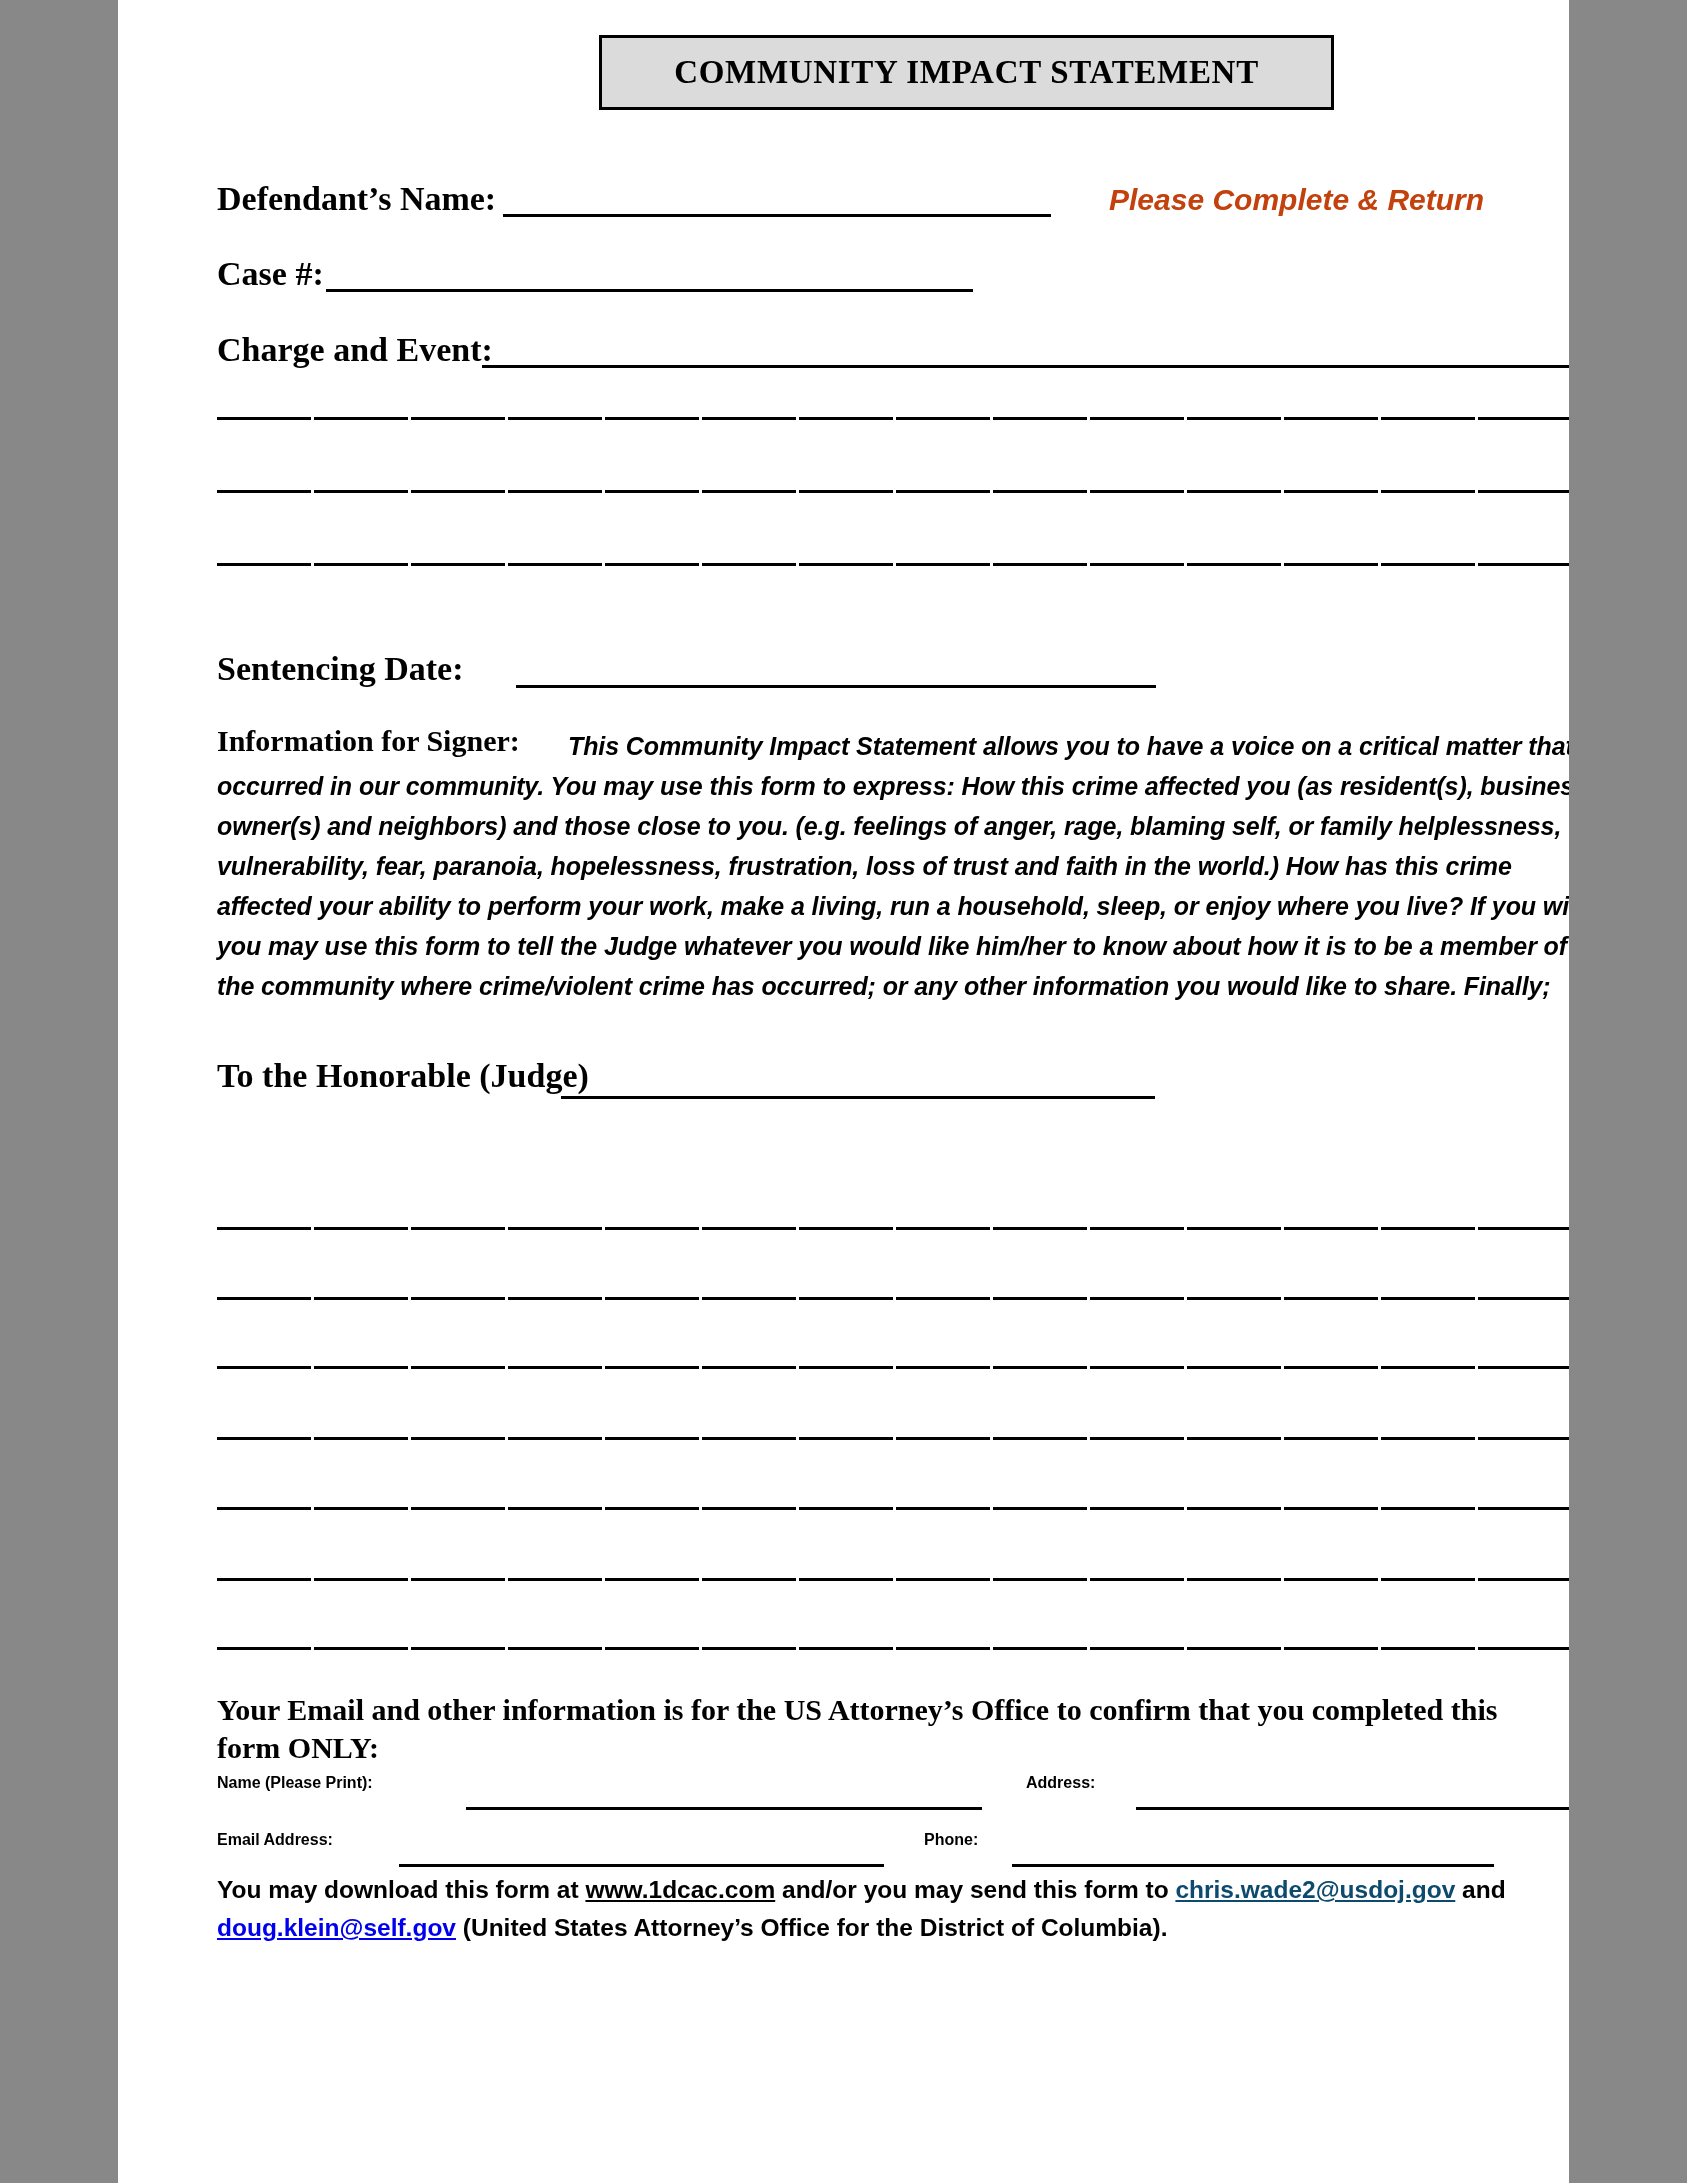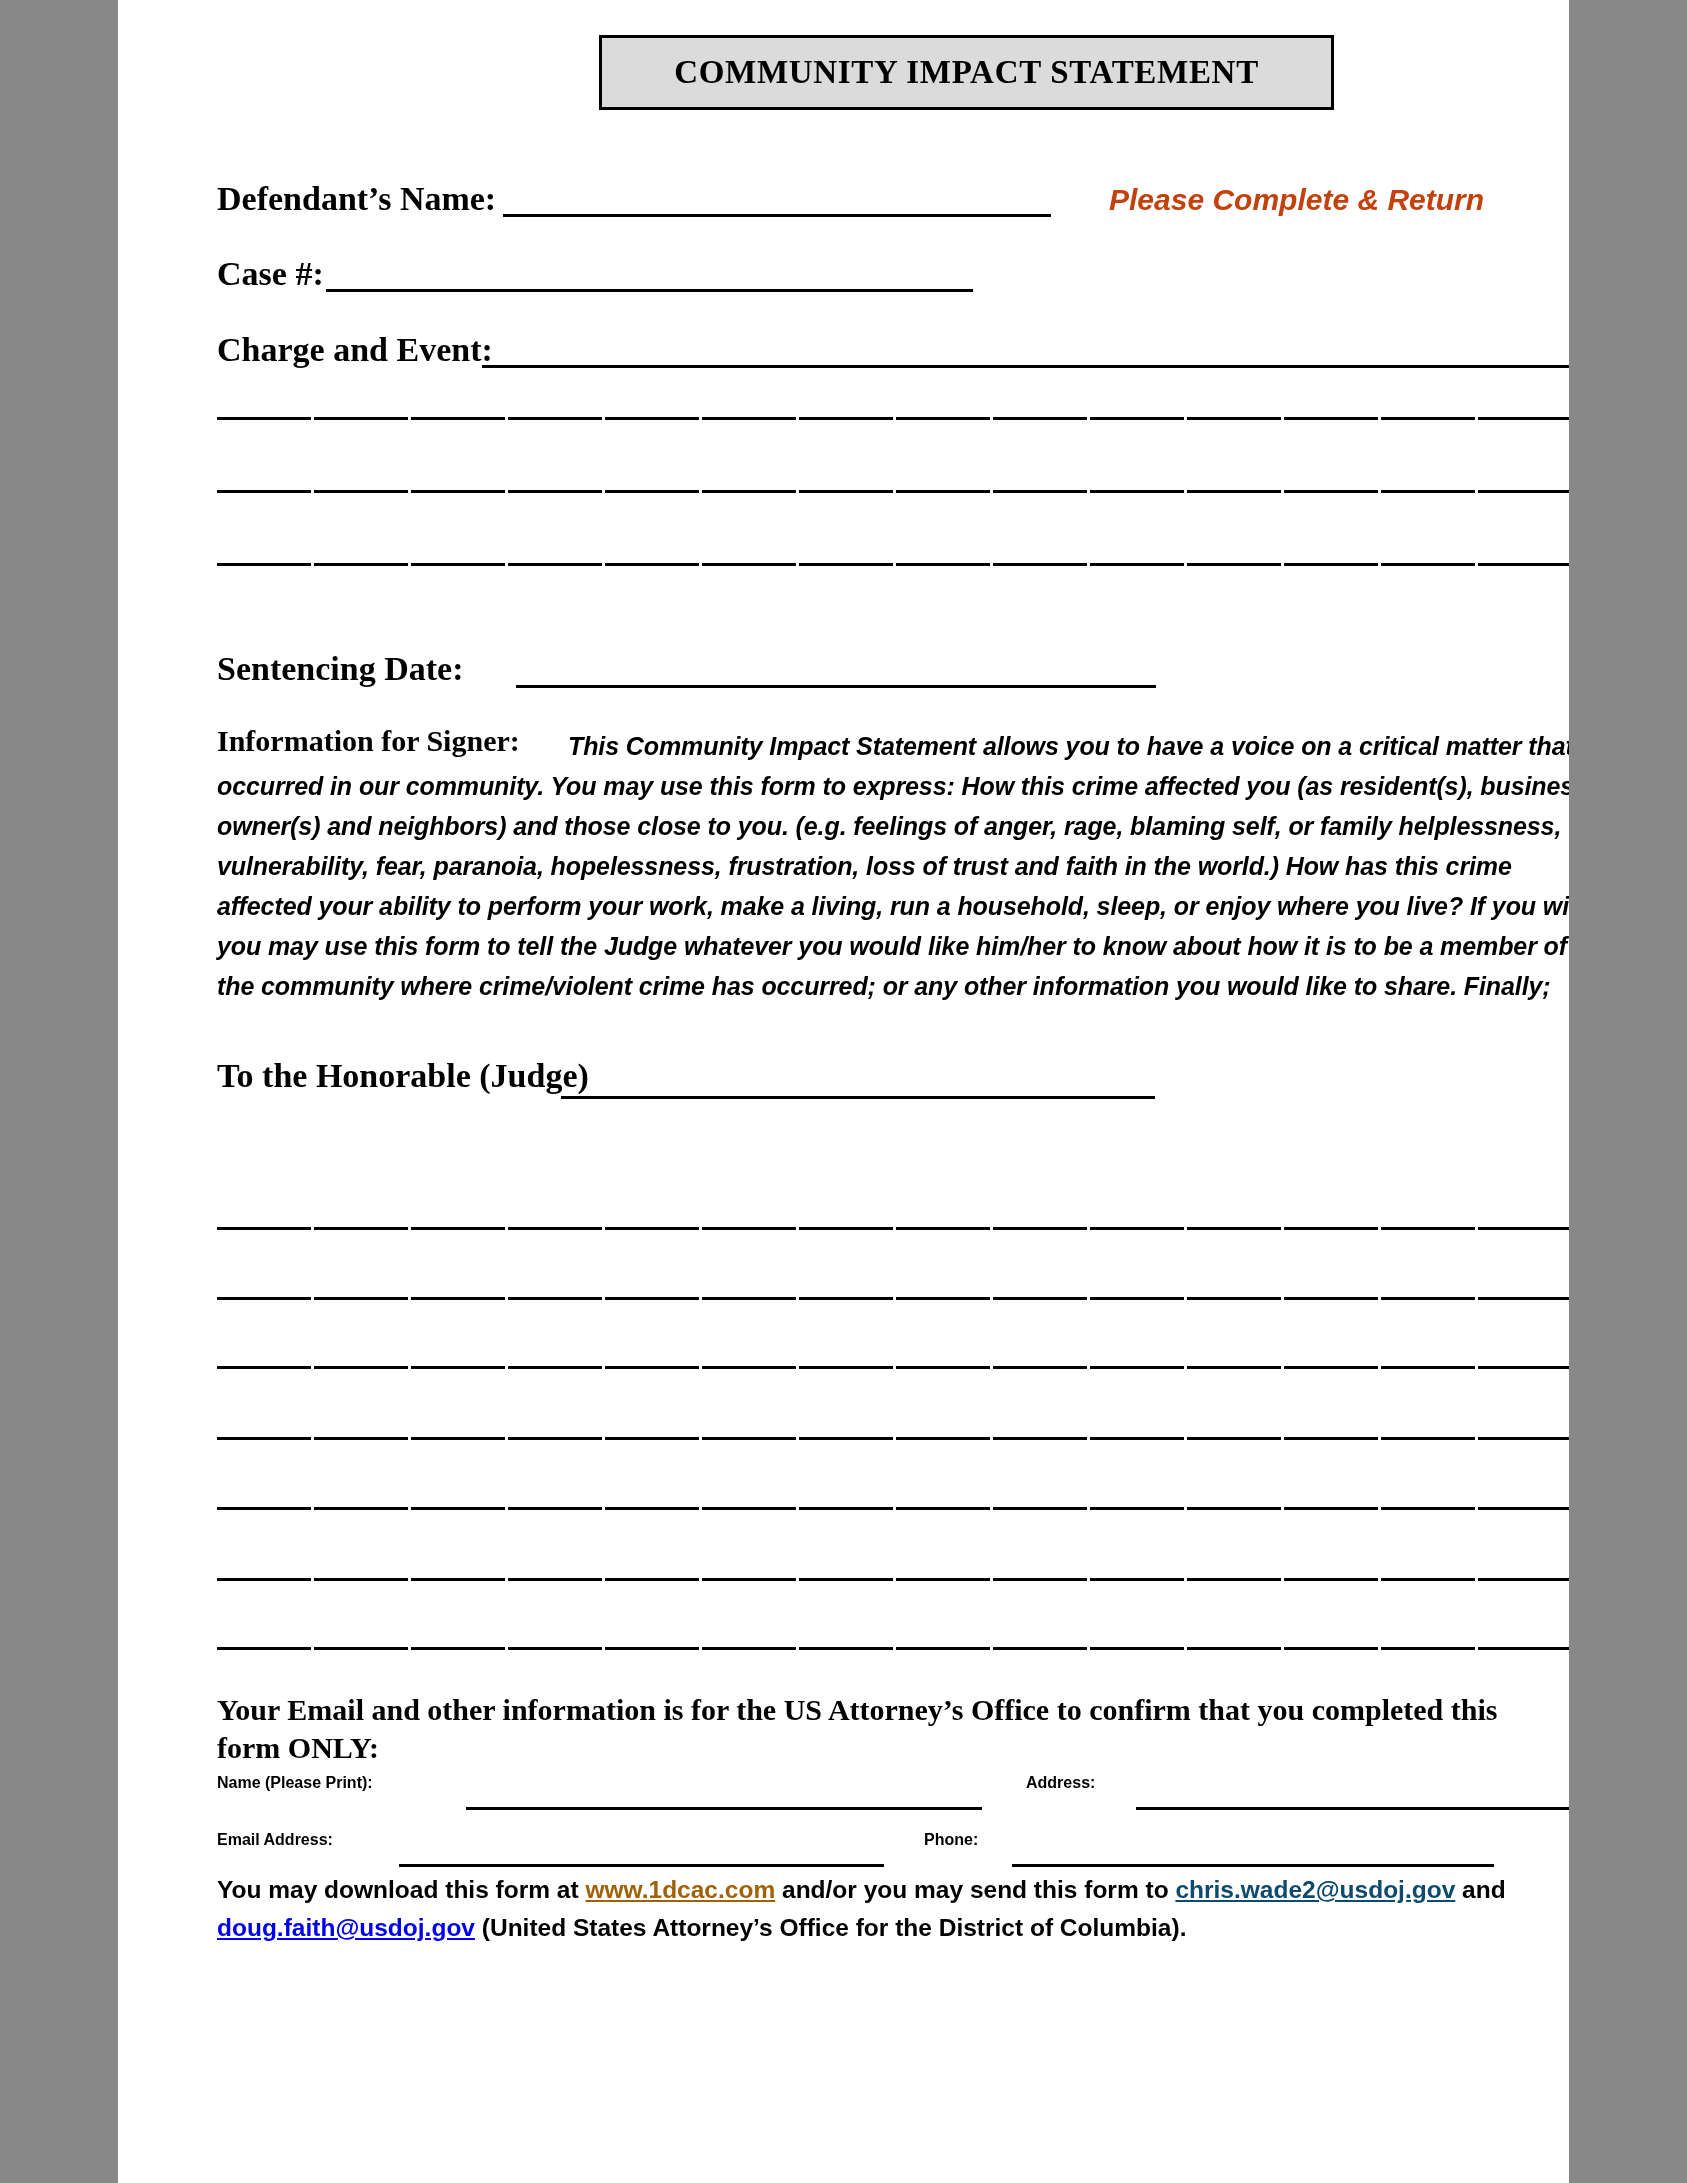--- a/index.html
+++ b/index.html
@@ -142,24 +142,24 @@
   <div class="slabel" style="left:908px;top:1774px;">Address:</div>
   <div class="uline" style="left:1018px;top:1807px;width:536px;"></div>
 
   <div class="slabel" style="left:99px;top:1831px;">Email Address:</div>
   <div class="uline" style="left:281px;top:1864px;width:485px;"></div>
   <div class="slabel" style="left:806px;top:1831px;">Phone:</div>
   <div class="uline" style="left:894px;top:1864px;width:482px;"></div>
 
   <div class="footer-line" style="top:1876px;">
     <span>You may download this form at</span>
-    <span class="blue-link" style="color: #a16207;">www.1dcac.com</span>
+    <span class="blue-link" style="color: #000000;">www.1dcac.com</span>
     <span>and/or you may send this form to</span>
     <span class="blue-link" style="color: #0c4a6e;">chris.wade2@usdoj.gov</span>
     <span>and</span>
   </div>
   <div class="footer-line" style="top:1914px;">
-    <span class="blue-link" style="color: rgb(0, 0, 238);">doug.faith@usdoj.gov</span>
+    <span class="blue-link" style="color: rgb(0, 0, 238);">doug.klein@self.gov</span>
     <span>(United States Attorney’s Office for the District of Columbia).</span>
   </div>
 
 </div>
 
 
 </body></html>

